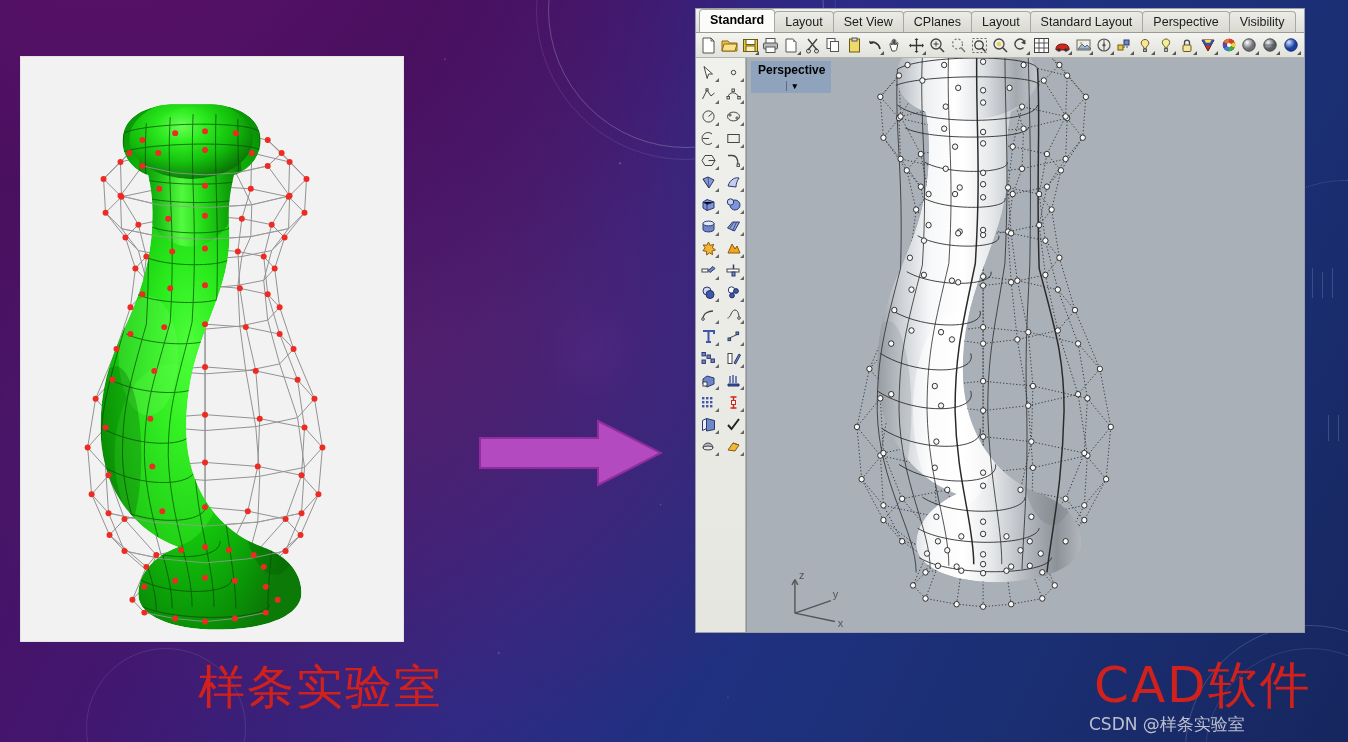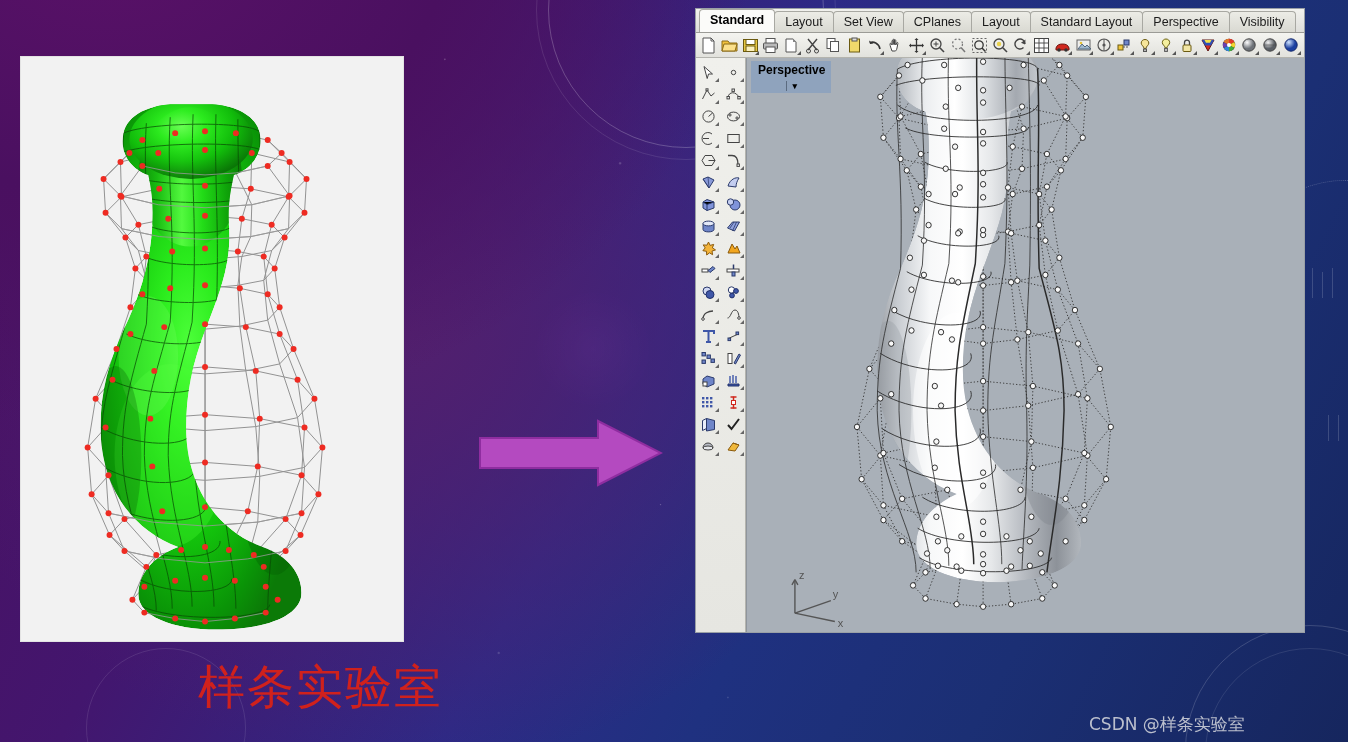--- a/index.html
+++ b/index.html
@@ -1218,15 +1218,16 @@
               <text x="86" y="516">y</text>
               <text x="91" y="543">x</text>
             </g>
           </svg>
         </div>
       </div>
     </div>
   </div>
 
   <div class="caption" id="caption-left">样条实验室</div>
+  <div class="caption" id="caption-right">CAD软件</div>
   <div id="watermark">CSDN @样条实验室</div>
 
 </div>
 
 </body></html>

